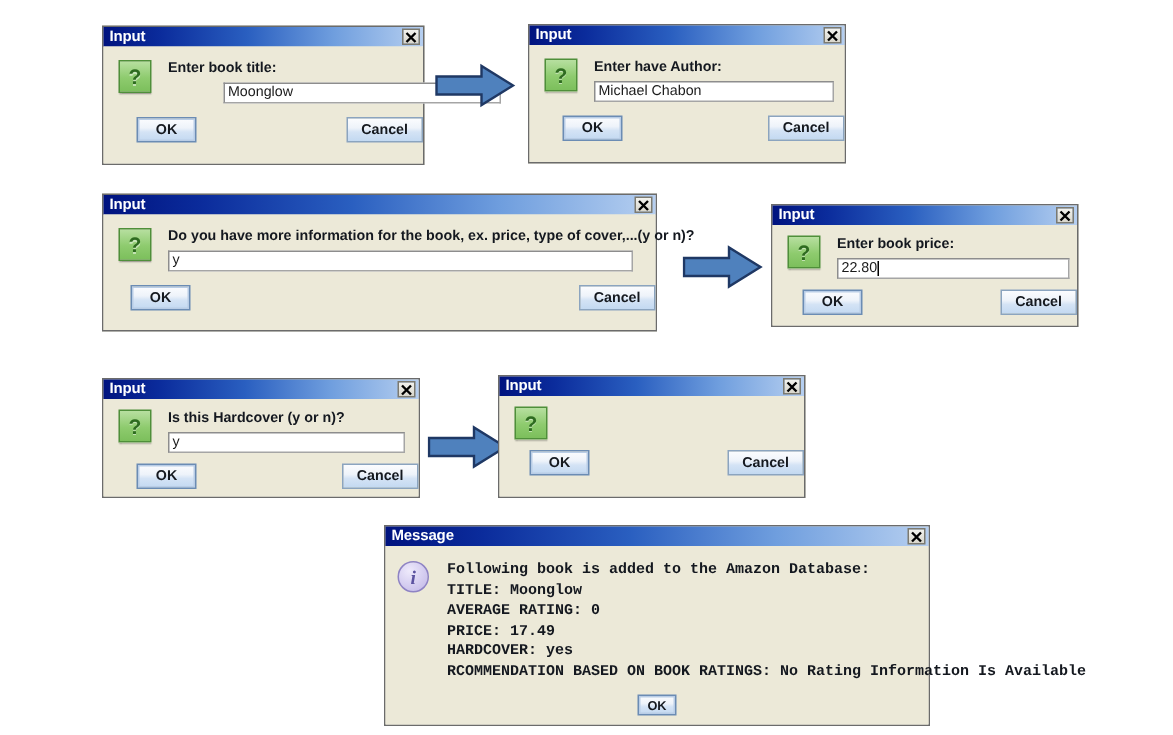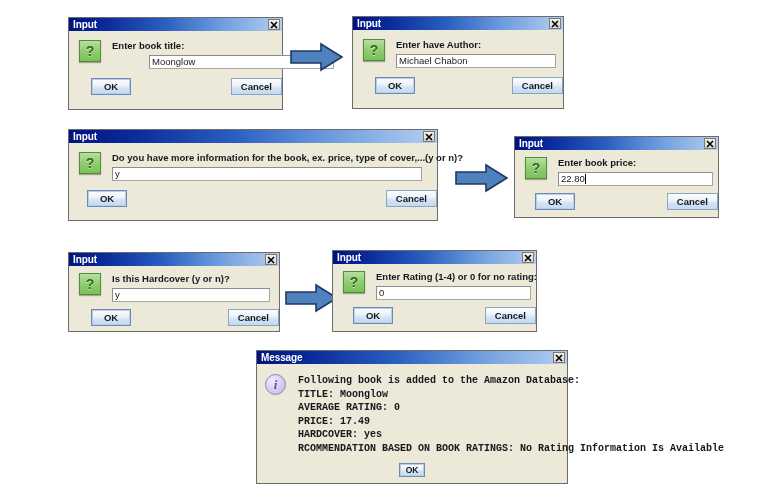--- a/index.html
+++ b/index.html
@@ -384,35 +384,29 @@
       <svg width="8" height="8" viewBox="0 0 8 8" aria-hidden="true">
         <path d="M1 1 L7 7 M7 1 L1 7" stroke="#000" stroke-width="1.6" fill="none"></path>
       </svg>
     </span>
   </div>
   <div class="dlg-body">
     <div class="content-row" style="padding-top:7px;">
       <div class="q-icon">
         <span>?</span>
       </div>
-      <div class="fields">
-        <div class="prompt-label">Enter Rating (1-4) or 0 for no rating:</div>
-        <div class="text-input" style="width:155px;">
-          <span class="val">0</span>
-        </div>
-      </div>
     </div>
     <div class="btn-row" style="margin-left:20px; margin-top:7px;">
       <div class="btn focused">OK</div>
       <div class="btn">Cancel</div>
     </div>
   </div>
 </div>
 
-<div class="dialog" style="left:256px; top:350px; width:312px; height:134px;">
+<div class="dialog" style="left:256px; top:350px; width:364px; height:134px;">
   <div class="titlebar">
     <span class="title-text">Message</span>
     <span class="close-btn">
       <svg width="8" height="8" viewBox="0 0 8 8" aria-hidden="true">
         <path d="M1 1 L7 7 M7 1 L1 7" stroke="#000" stroke-width="1.6" fill="none"></path>
       </svg>
     </span>
   </div>
   <div class="dlg-body">
     <div class="msg-content-row">

